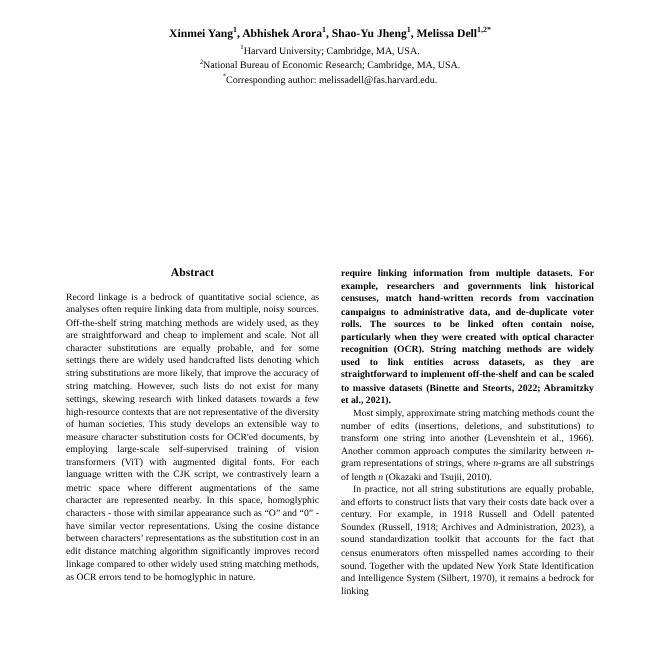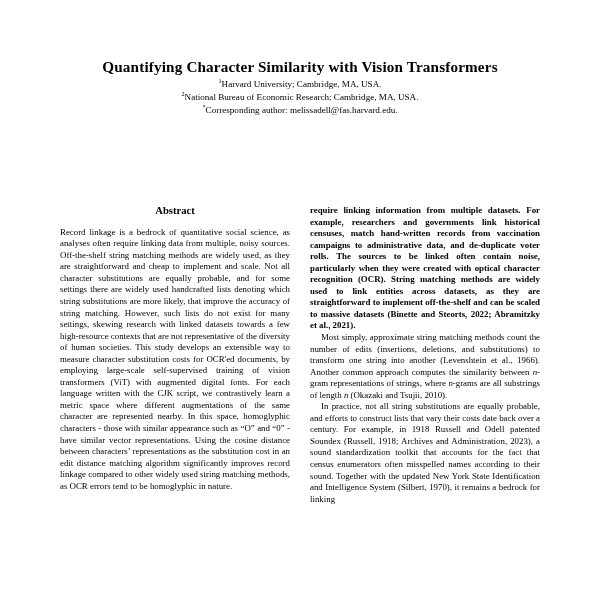--- a/index.html
+++ b/index.html
@@ -60,20 +60,21 @@
     right: 60px;
     top: 205px;
     bottom: 0;
     display: flex;
     gap: 20px;
   }
   .col {
     width: 230px;
     flex: 0 0 230px;
     overflow: hidden;
+    margin-top: 38px;
   }
   .abstract-head {
     margin: 0;
     text-align: center;
     font-size: 10.6px;
     font-weight: bold;
     line-height: 1.2;
     padding-bottom: 9px;
   }
   p.body {
@@ -86,22 +87,22 @@
   }
   p.body.indent { text-indent: 11px; }
   .col.right p.body:first-child { text-indent: 0; font-weight: bold; }
   i { font-style: italic; }
 </style>
 </head>
 <body>
 
 <div class="page">
 
-  <h1 class="title">Quantifying Character Similarity with Vision Transformers</h1>
 
+  <div class="authors">Xinmei Yang<sup>1</sup>, Abhishek Arora<sup>1</sup>, Shao-Yu Jheng<sup>1</sup>, Melissa Dell<sup>1,2*</sup></div>
 
   <div class="affil first"><sup>1</sup>Harvard University; Cambridge, MA, USA.</div>
   <div class="affil"><sup>2</sup>National Bureau of Economic Research; Cambridge, MA, USA.</div>
   <div class="affil"><sup>*</sup>Corresponding author: melissadell@fas.harvard.edu.</div>
 
   <div class="columns">
 
     <div class="col left">
       <div class="abstract-head">Abstract</div>
       <p class="body">Record linkage is a bedrock of quantitative social science, as analyses often require linking data from multiple, noisy sources. Off-the-shelf string matching methods are widely used, as they are straightforward and cheap to implement and scale. Not all character substitutions are equally probable, and for some settings there are widely used handcrafted lists denoting which string substitutions are more likely, that improve the accuracy of string matching. However, such lists do not exist for many settings, skewing research with linked datasets towards a few high-resource contexts that are not representative of the diversity of human societies. This study develops an extensible way to measure character substitution costs for OCR'ed documents, by employing large-scale self-supervised training of vision transformers (ViT) with augmented digital fonts. For each language written with the CJK script, we contrastively learn a metric space where different augmentations of the same character are represented nearby. In this space, homoglyphic characters - those with similar appearance such as “O” and “0” - have similar vector representations. Using the cosine distance between characters’ representations as the substitution cost in an edit distance matching algorithm significantly improves record linkage compared to other widely used string matching methods, as OCR errors tend to be homoglyphic in nature.</p>

